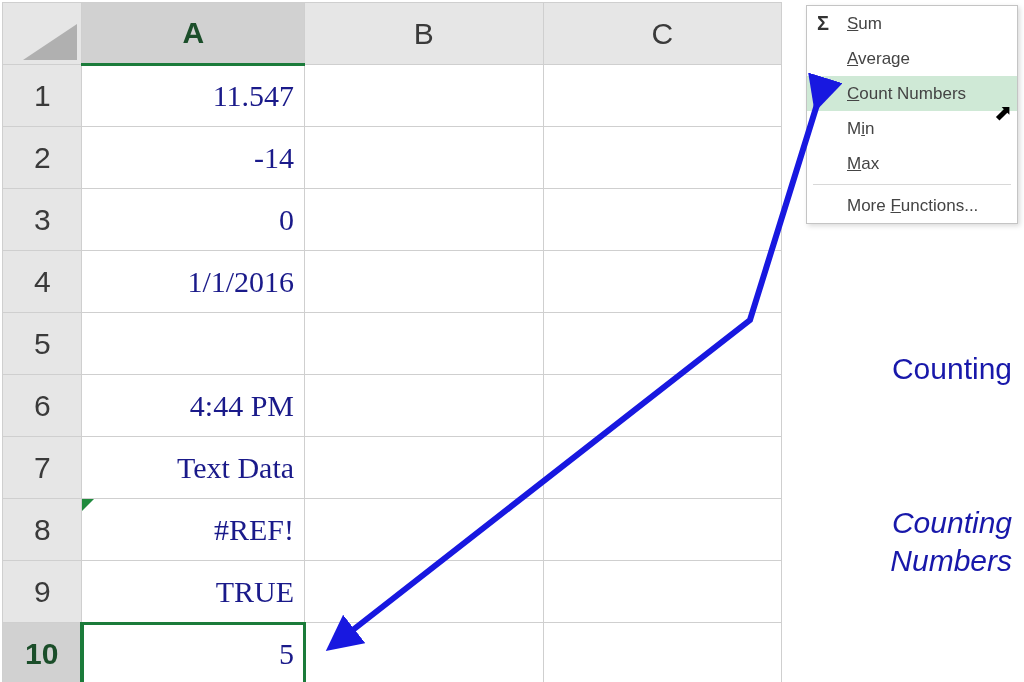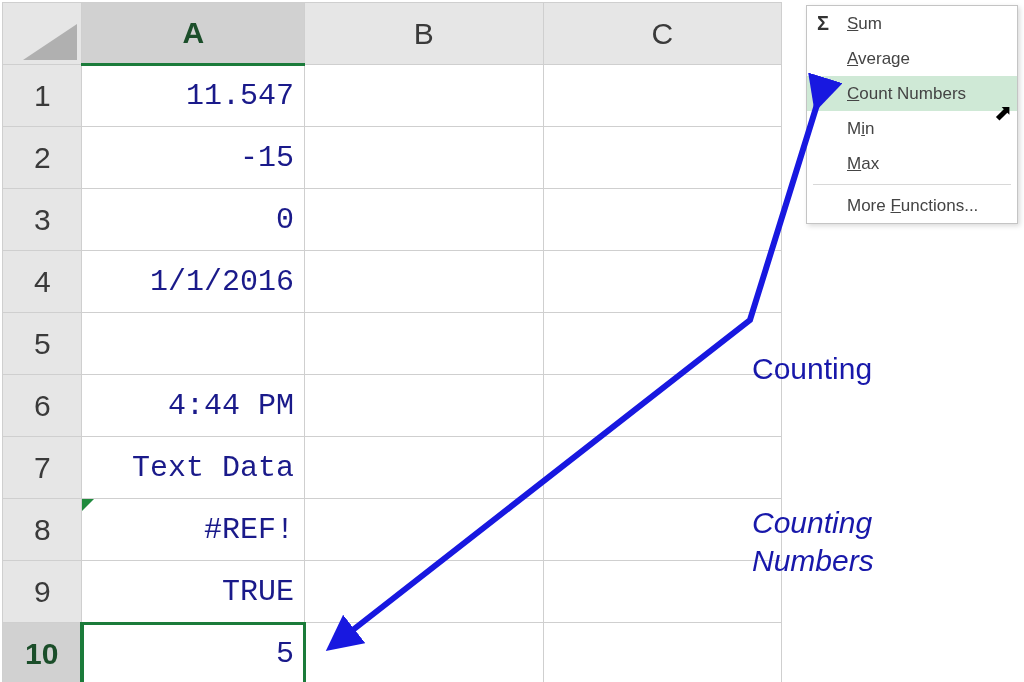--- a/index.html
+++ b/index.html
@@ -71,21 +71,21 @@
     color: #1b4e2a;
     font-weight: bold;
     border-right: 3px solid #1b7b3a !important;
   }
 
   .cell {
     background: #ffffff;
     text-align: right;
     padding-right: 10px;
     color: #1a1a8a;
-    font-family: Liberation Mono, monospace;
+    font-family: Liberation Serif, serif;
     font-size: 30px;
   }
   .cell.activesel {
     outline: 3px solid #1b7b3a;
     outline-offset: -2px;
   }
   .row10 td { border-bottom: none !important; }
   .row10 .rowhead { color: #1b4e2a; font-weight: bold; background:#d1d1d1; }
   .row10 .cell { color:#1a1a8a; }
 
@@ -148,21 +148,21 @@
     color: #000;
     transform: scaleX(-1);
   }
 
   
   .annot {
     position: absolute;
     right: 12px;
     top: 350px;
     width: 260px;
-    text-align: left;
+    text-align: right;
     color: #1818aa;
     font-family: Verdana, Geneva, sans-serif;
     font-size: 30px;
     line-height: 1.28;
   }
   .annot .ital { font-style: italic; }
 
   
   .arrow-svg {
     position: absolute;
@@ -185,21 +185,21 @@
     <th class="colhead colC">C</th>
   </tr>
   <tr>
     <td class="rowhead">1</td>
     <td class="cell">11.547</td>
     <td class="cell"></td>
     <td class="cell"></td>
   </tr>
   <tr>
     <td class="rowhead">2</td>
-    <td class="cell">-15</td>
+    <td class="cell">-14</td>
     <td class="cell"></td>
     <td class="cell"></td>
   </tr>
   <tr>
     <td class="rowhead">3</td>
     <td class="cell">0</td>
     <td class="cell"></td>
     <td class="cell"></td>
   </tr>
   <tr>

